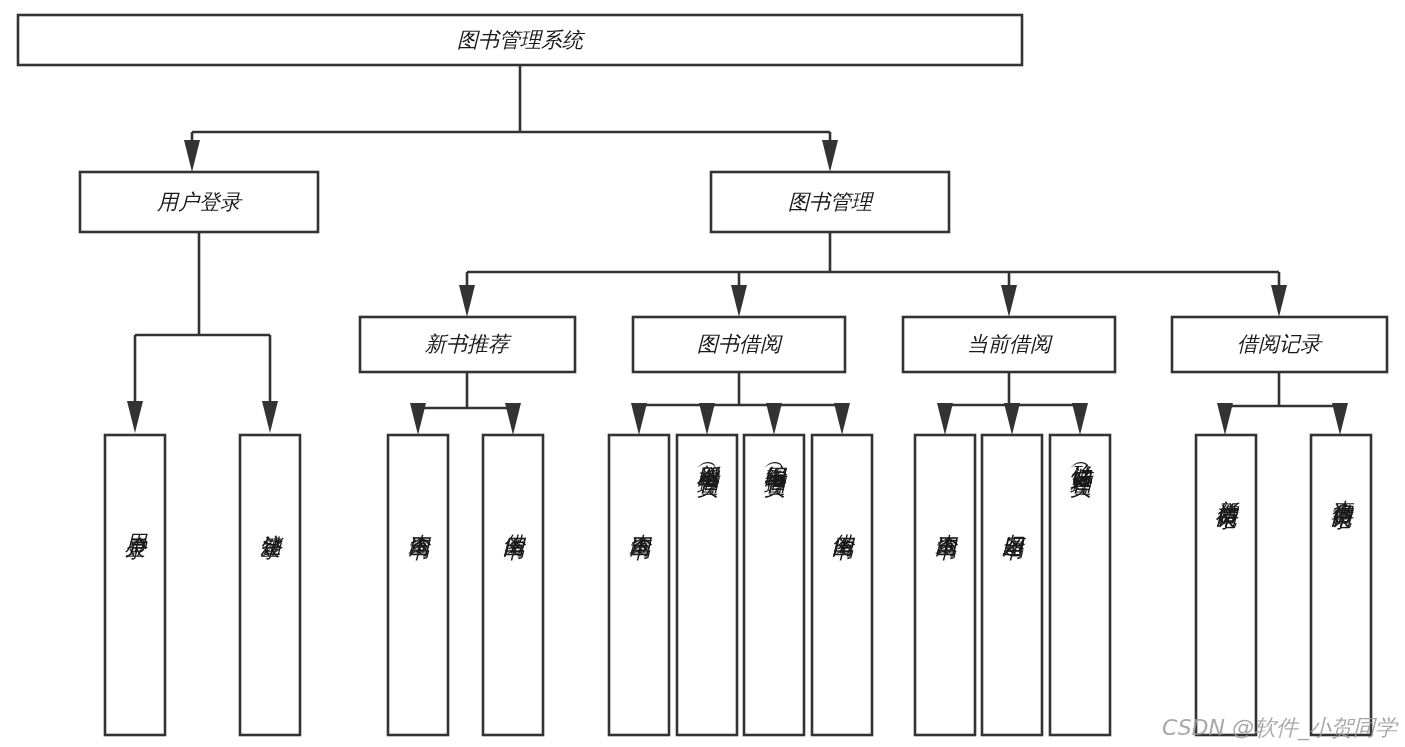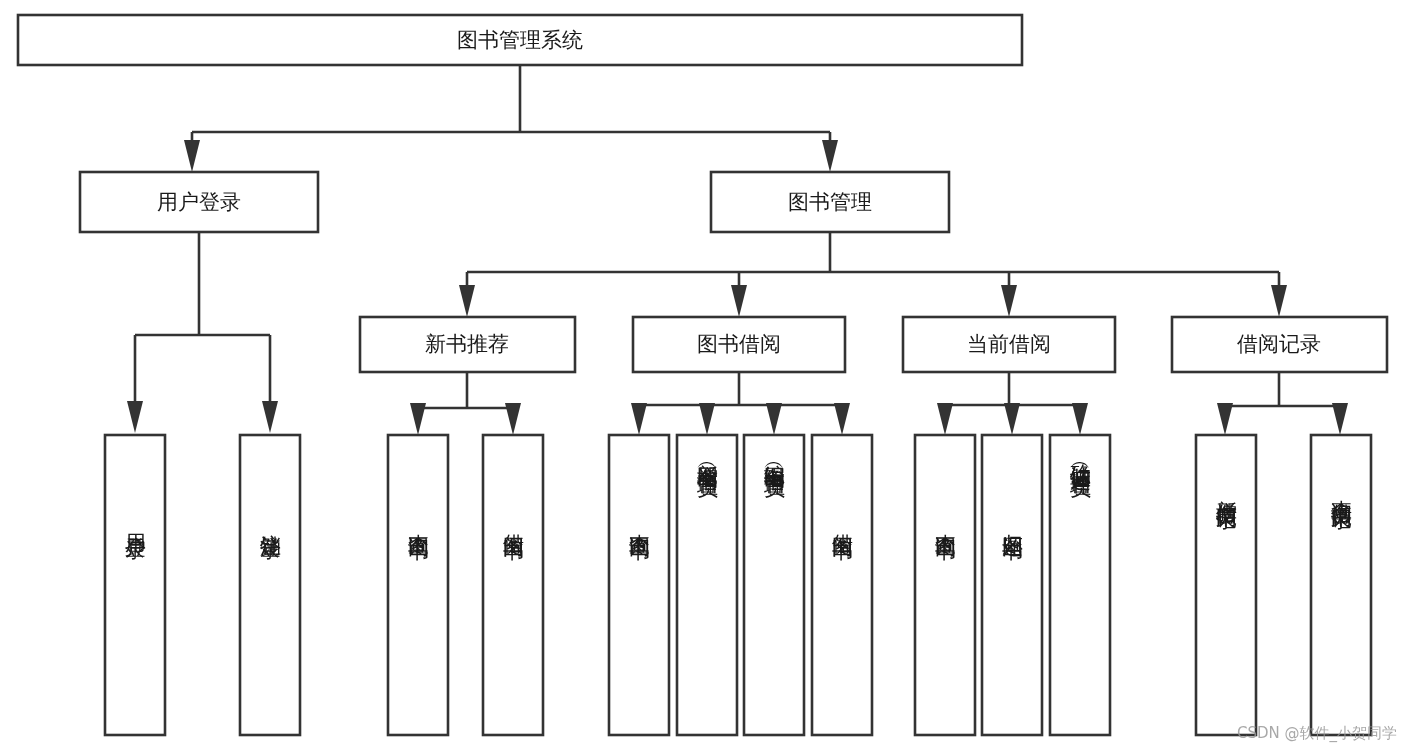--- a/index.html
+++ b/index.html
@@ -10,20 +10,21 @@
   }
   body {
     font-family: "DejaVu Sans", "Liberation Sans", sans-serif;
   }
   #diagram-root {
     position: relative;
     width: 1405px;
     height: 747px;
     background: #ffffff;
     overflow: hidden;
+    font-style: italic;
   }
   svg#flow-svg {
     position: absolute;
     top: 0;
     left: 0;
     width: 1405px;
     height: 747px;
     display: block;
   }
   .node-box {
@@ -65,21 +66,21 @@
     letter-spacing: 2px;
     color: #1a1a1a;
     white-space: nowrap;
     text-align: start;
   }
   .watermark {
     position: absolute;
     right: 8px;
     bottom: 4px;
     font-family: "DejaVu Sans", "Liberation Sans", sans-serif;
-    font-size: 15px;
+    font-size: 22px;
     color: #9a9a9a;
     opacity: 0.85;
     white-space: nowrap;
     pointer-events: none;
   }
 </style>
 </head>
 <body>
 
 <div id="diagram-root">

